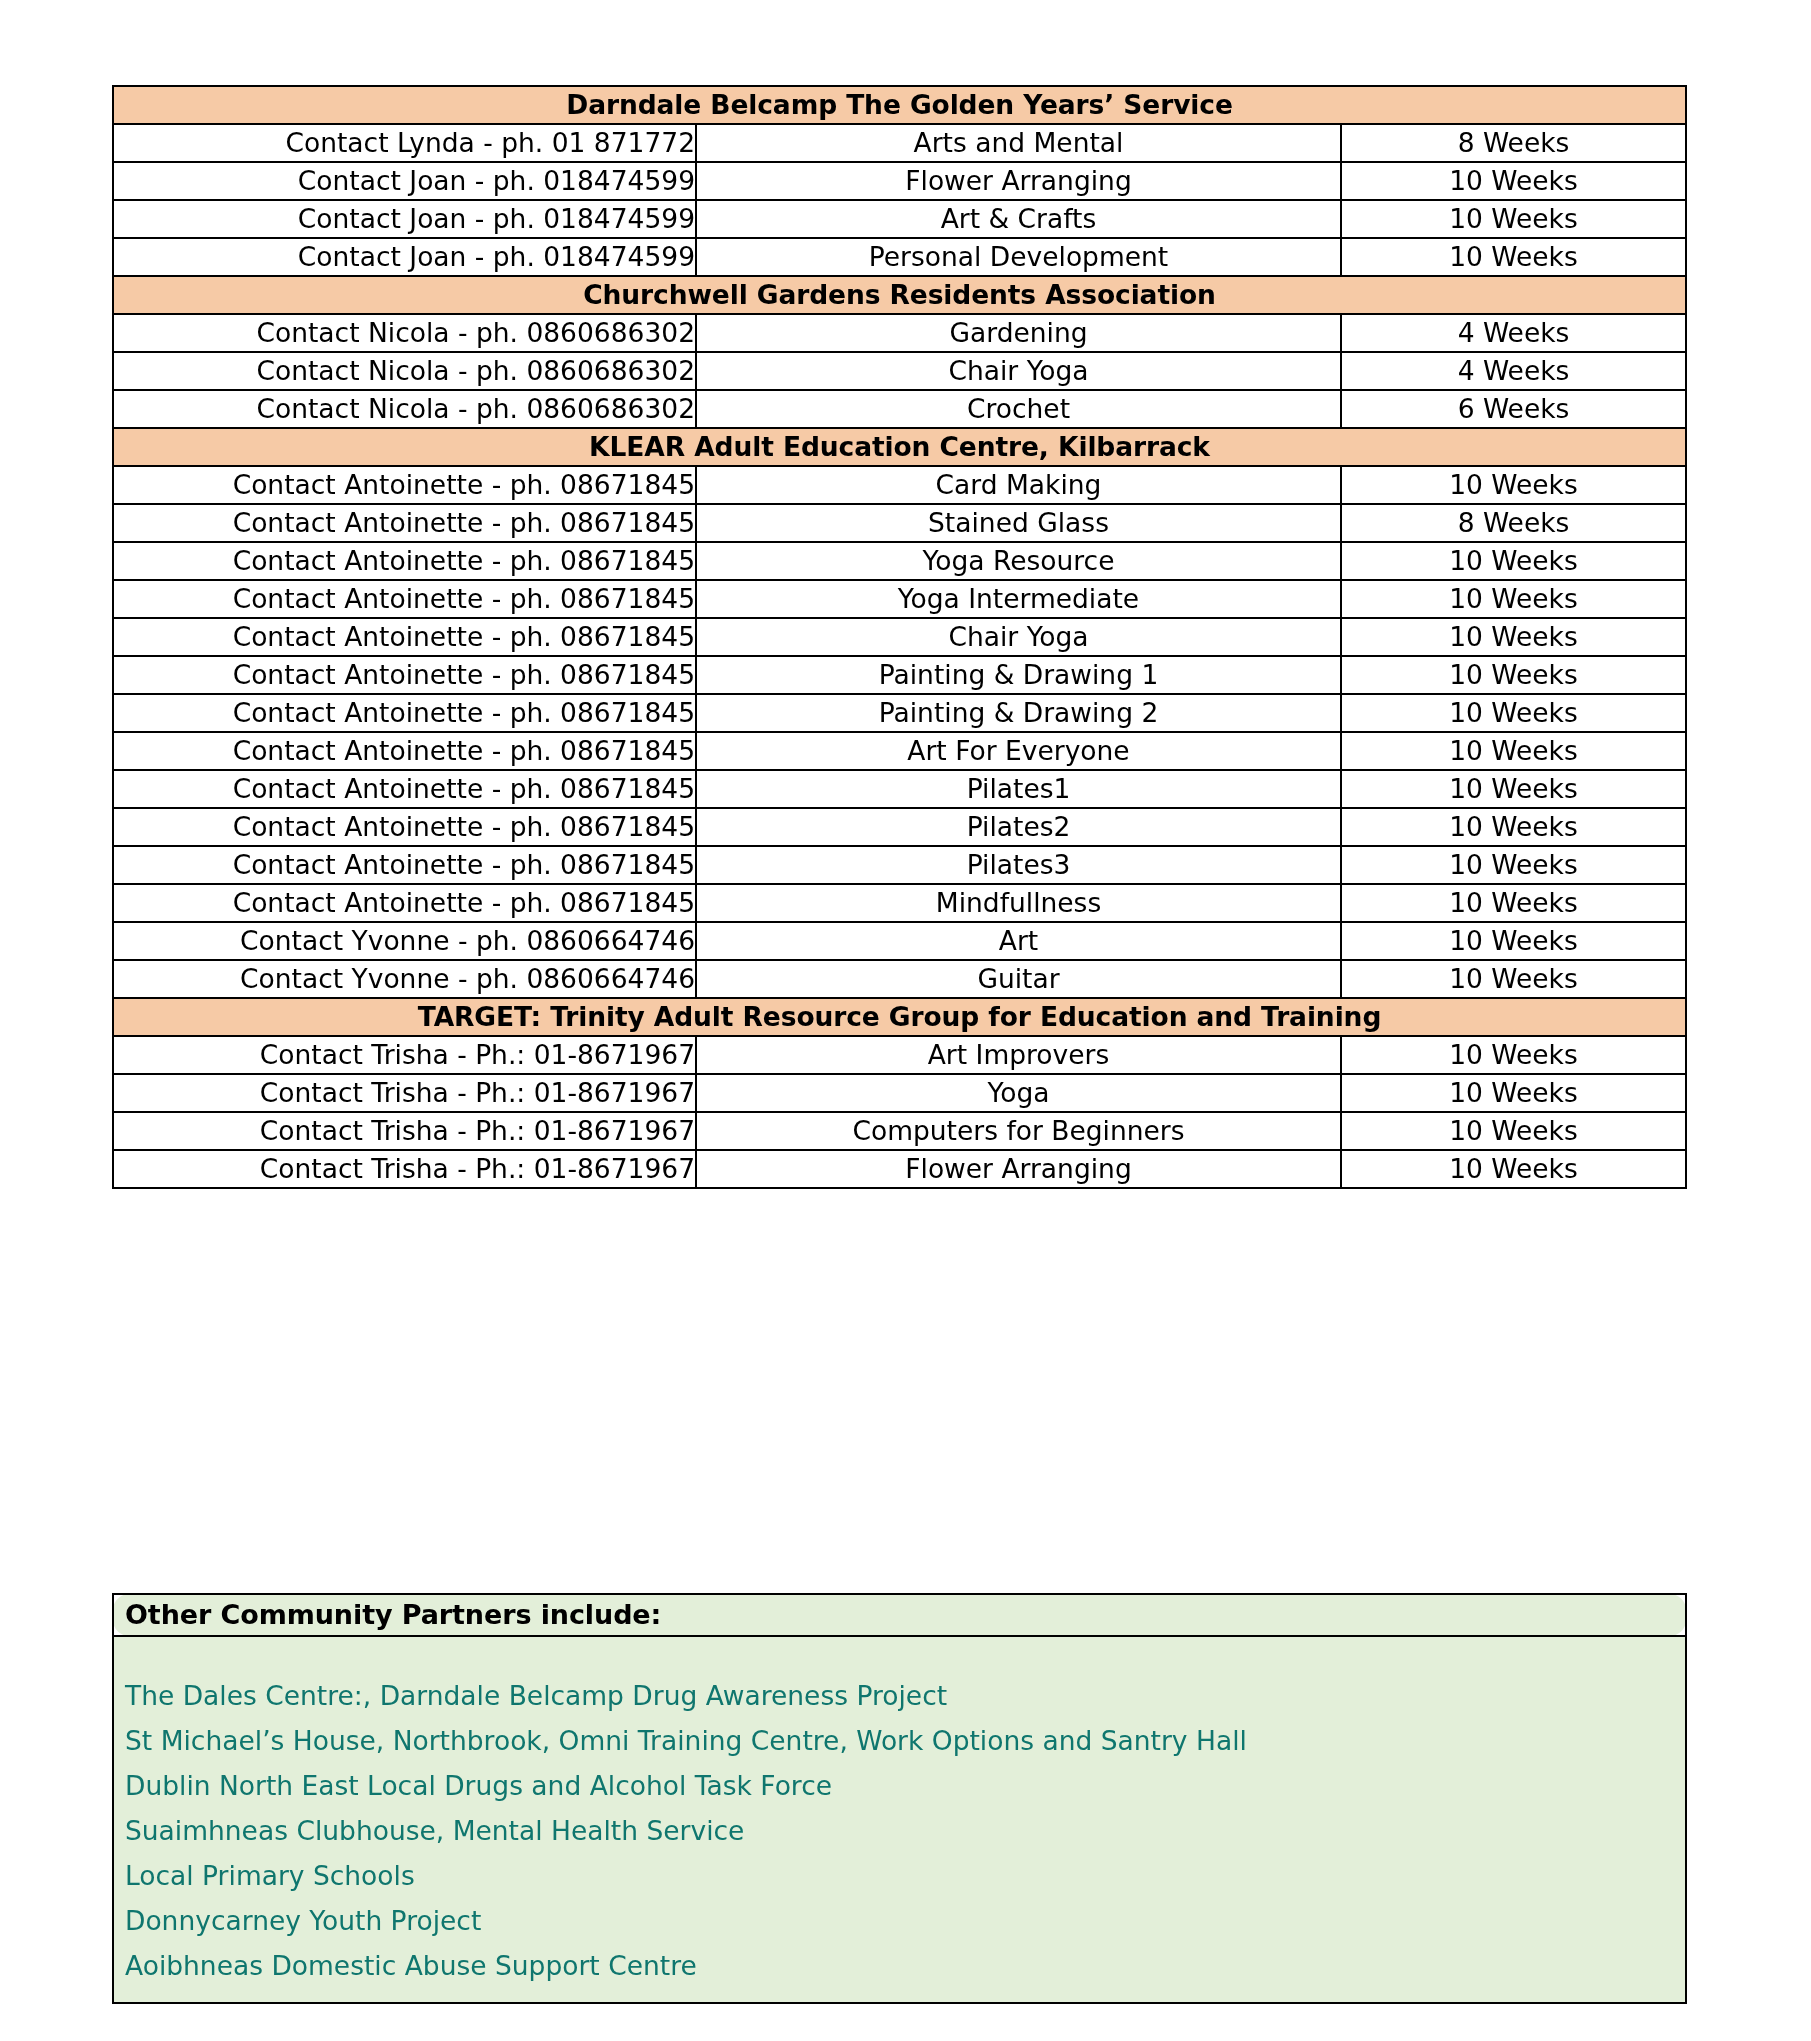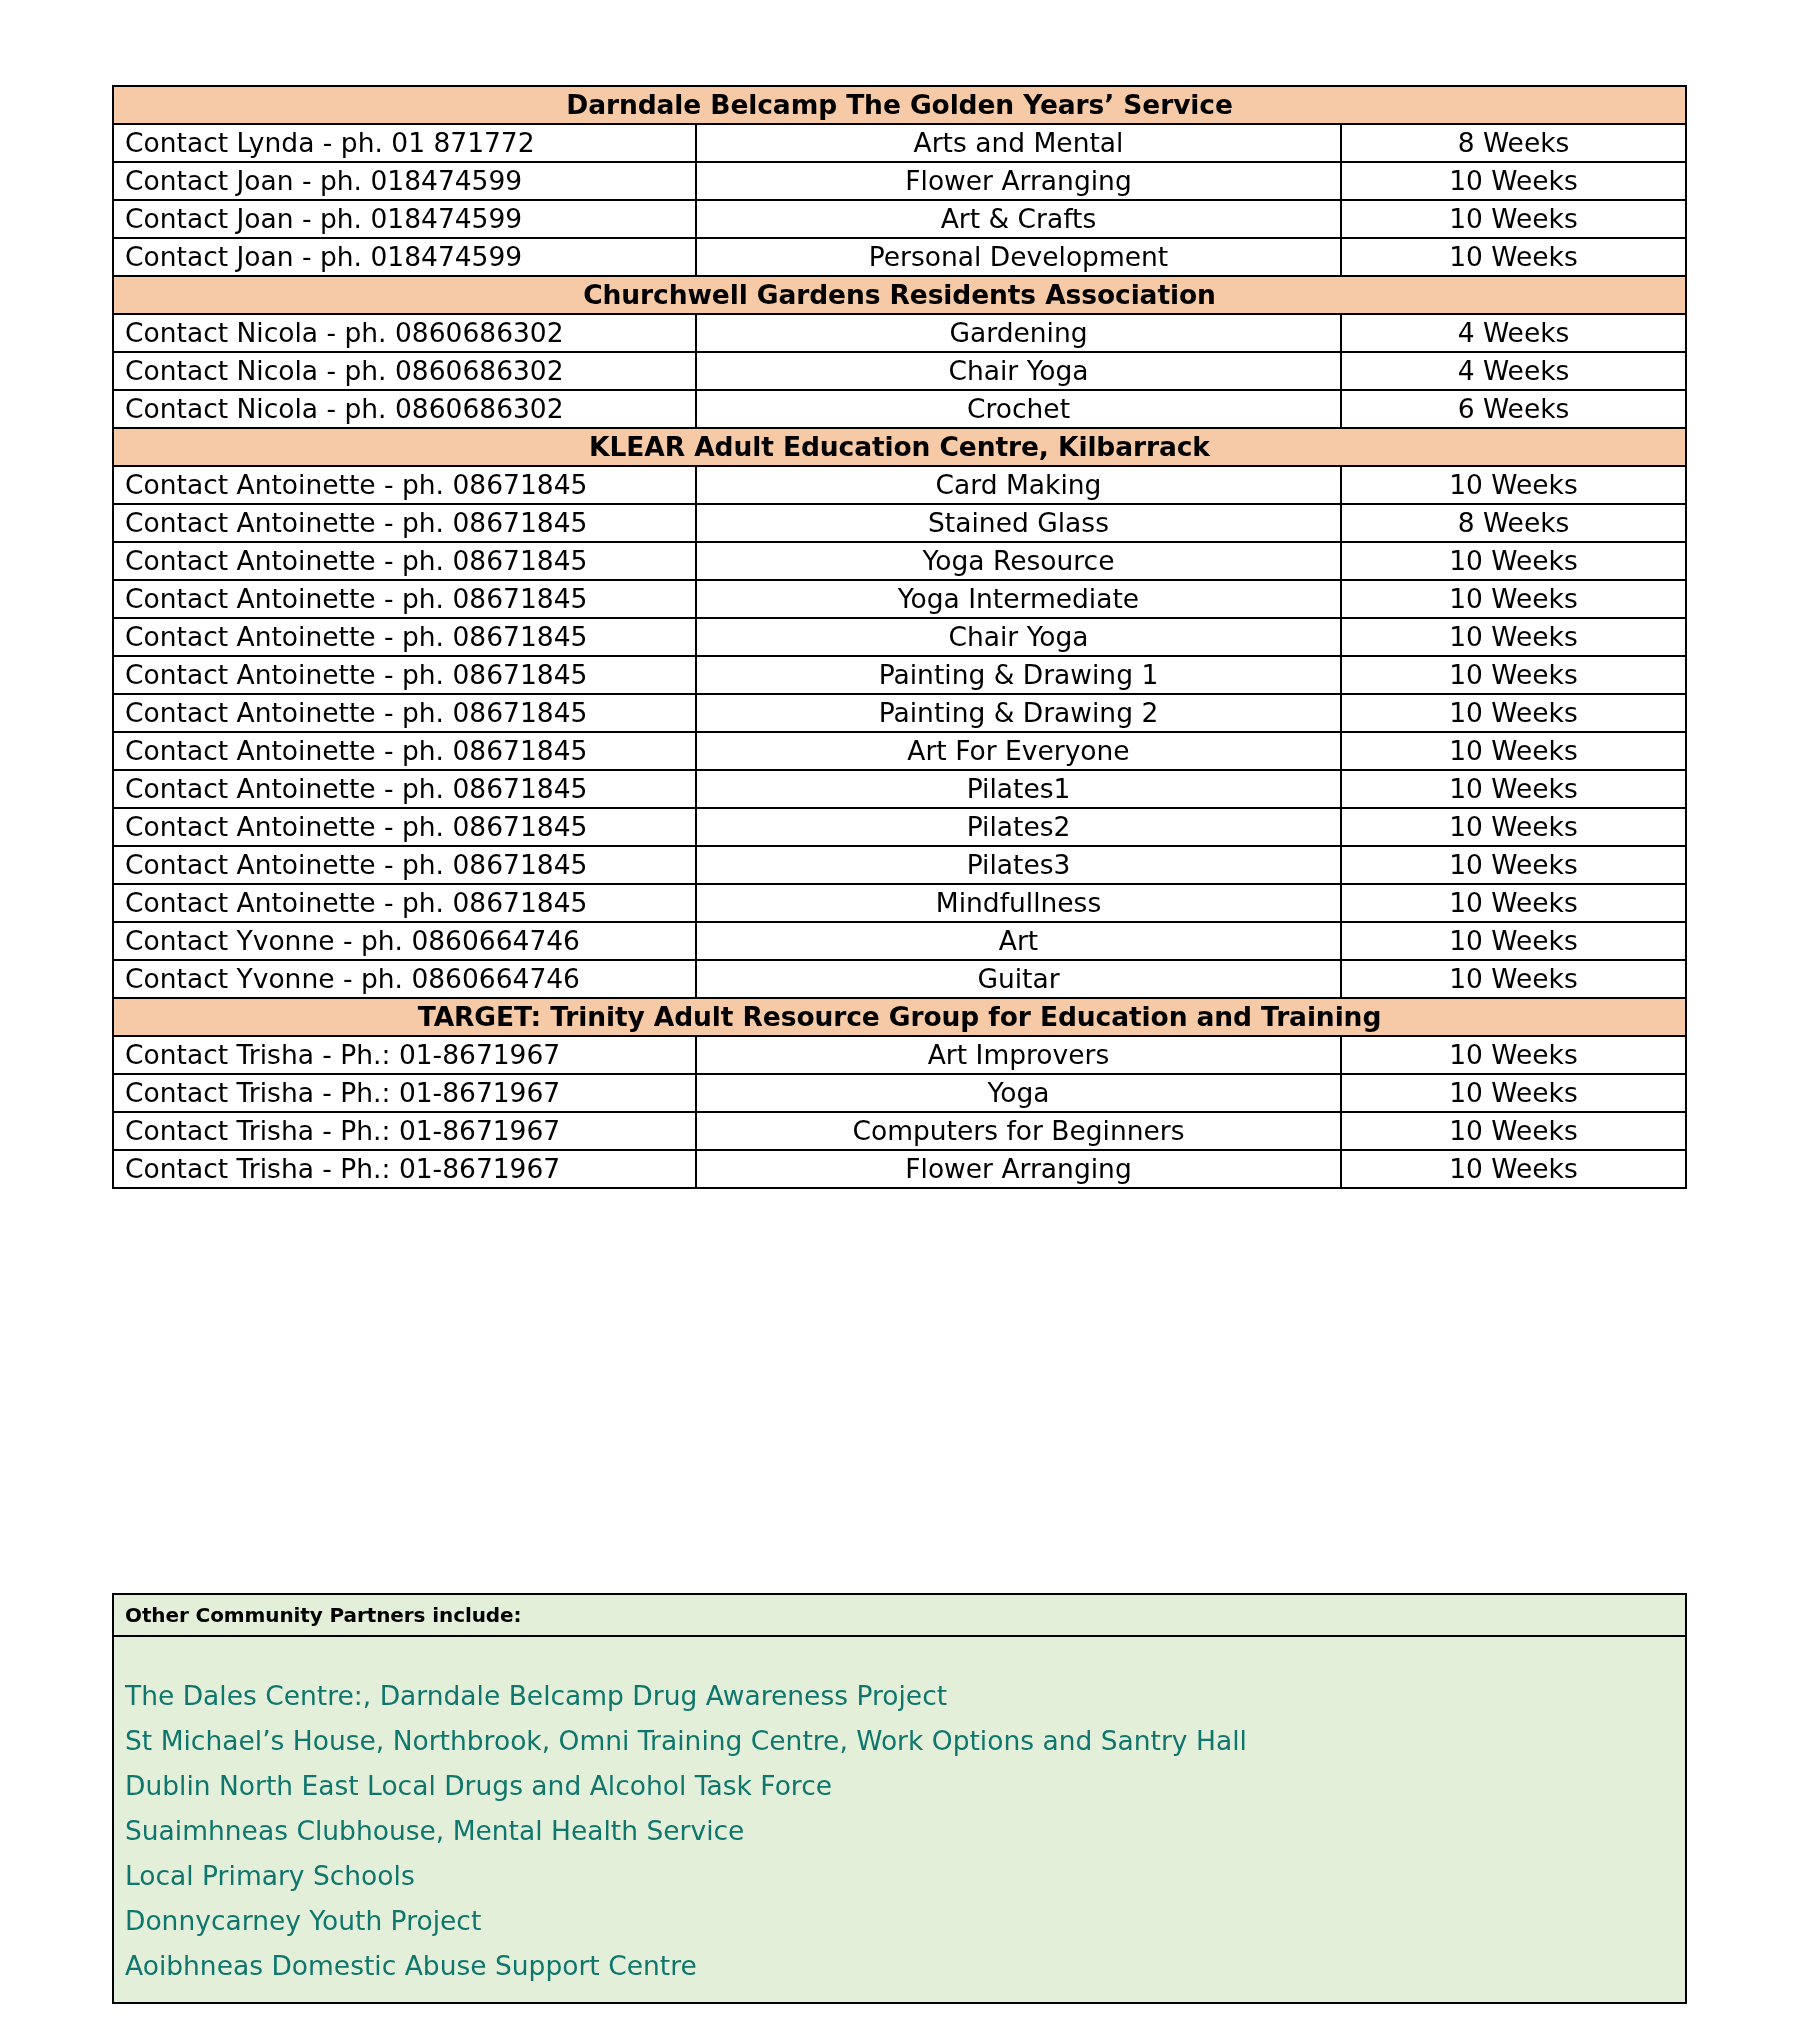--- a/index.html
+++ b/index.html
@@ -48,21 +48,21 @@
 
   .prog-table td.group {
     background: #F6CAA6;
     font-weight: bold;
     text-align: center;
     font-size: 26.5px;
     letter-spacing: -0.1px;
   }
 
   .prog-table td.contact {
-    text-align: left;
+    text-align: right;
     padding-left: 11px;
   }
   .prog-table td.course,
   .prog-table td.weeks {
     text-align: center;
   }
 
   
   .partners {
     position: absolute;
@@ -74,24 +74,25 @@
   }
   .partners td {
     border: 2px solid #000000;
     background: #E3EFD9;
     color: #000000;
     padding: 0;
   }
   .partners td.phead {
     height: 40px;
     line-height: 40px;
-    font-size: 20px;
+    font-size: 27px;
     font-weight: bold;
     padding-left: 11px;
     letter-spacing: -0.1px;
+    border-radius: 16px;
   }
   .partners td.pbody {
     padding: 36px 11px 14px 11px;
     vertical-align: top;
   }
   .partners ul.plist {
     list-style: none;
     margin: 0;
     padding: 0;
   }

